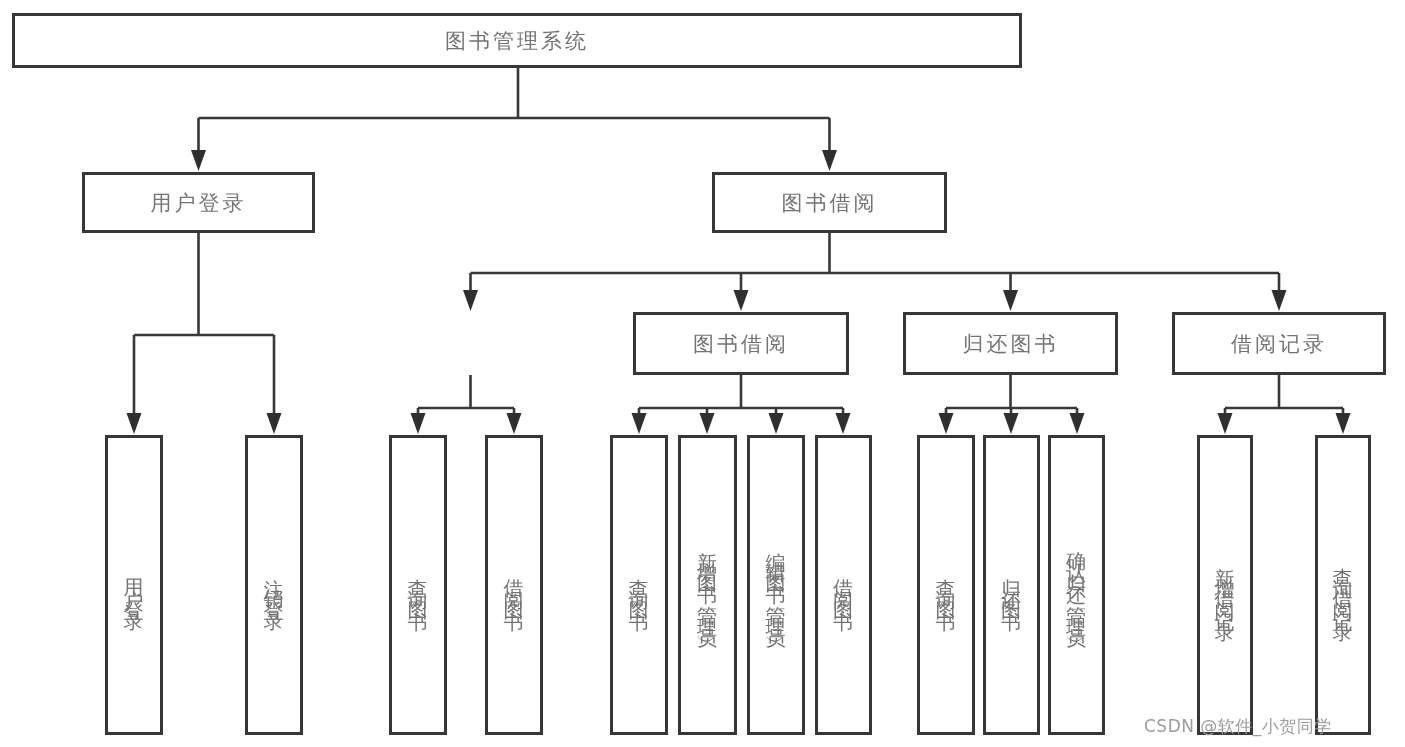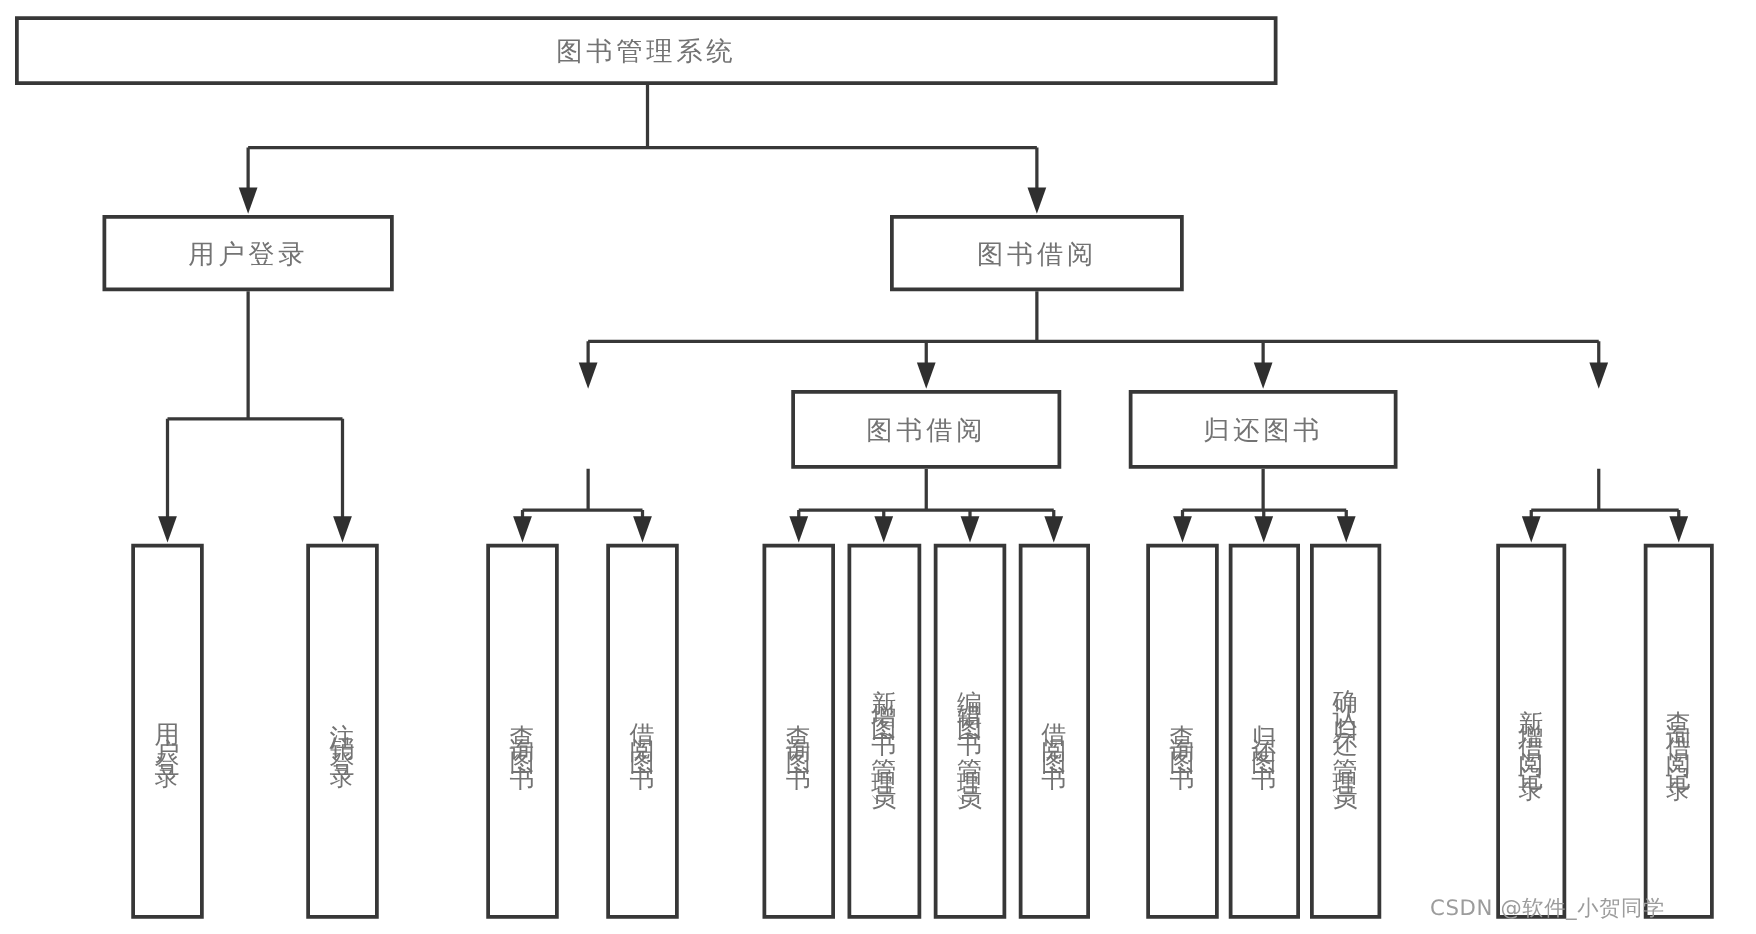--- a/index.html
+++ b/index.html
@@ -108,20 +108,23 @@
   <div class="node h" style="left:712px; top:172px; width:235px; height:61px;">
     <span>图书借阅</span>
   </div>
 
   <div class="node h" style="left:633px; top:312px; width:216px; height:63px;font-family:Liberation Serif, serif;">
     <span>图书借阅</span>
   </div>
   <div class="node h" style="left:903px; top:312px; width:215px; height:63px;">
     <span>归还图书</span>
   </div>
+  <div class="node h" style="left:1172px; top:312px; width:214px; height:63px;">
+    <span>借阅记录</span>
+  </div>
 
   <div class="node v" style="left:105px; top:435px; width:58px; height:300px;">
     <span class="vtext">用户登录</span>
   </div>
   <div class="node v" style="left:245px; top:435px; width:58px; height:300px;">
     <span class="vtext">注销登录</span>
   </div>
 
   <div class="node v" style="left:389px; top:435px; width:58px; height:300px;">
     <span class="vtext">查询图书</span>

